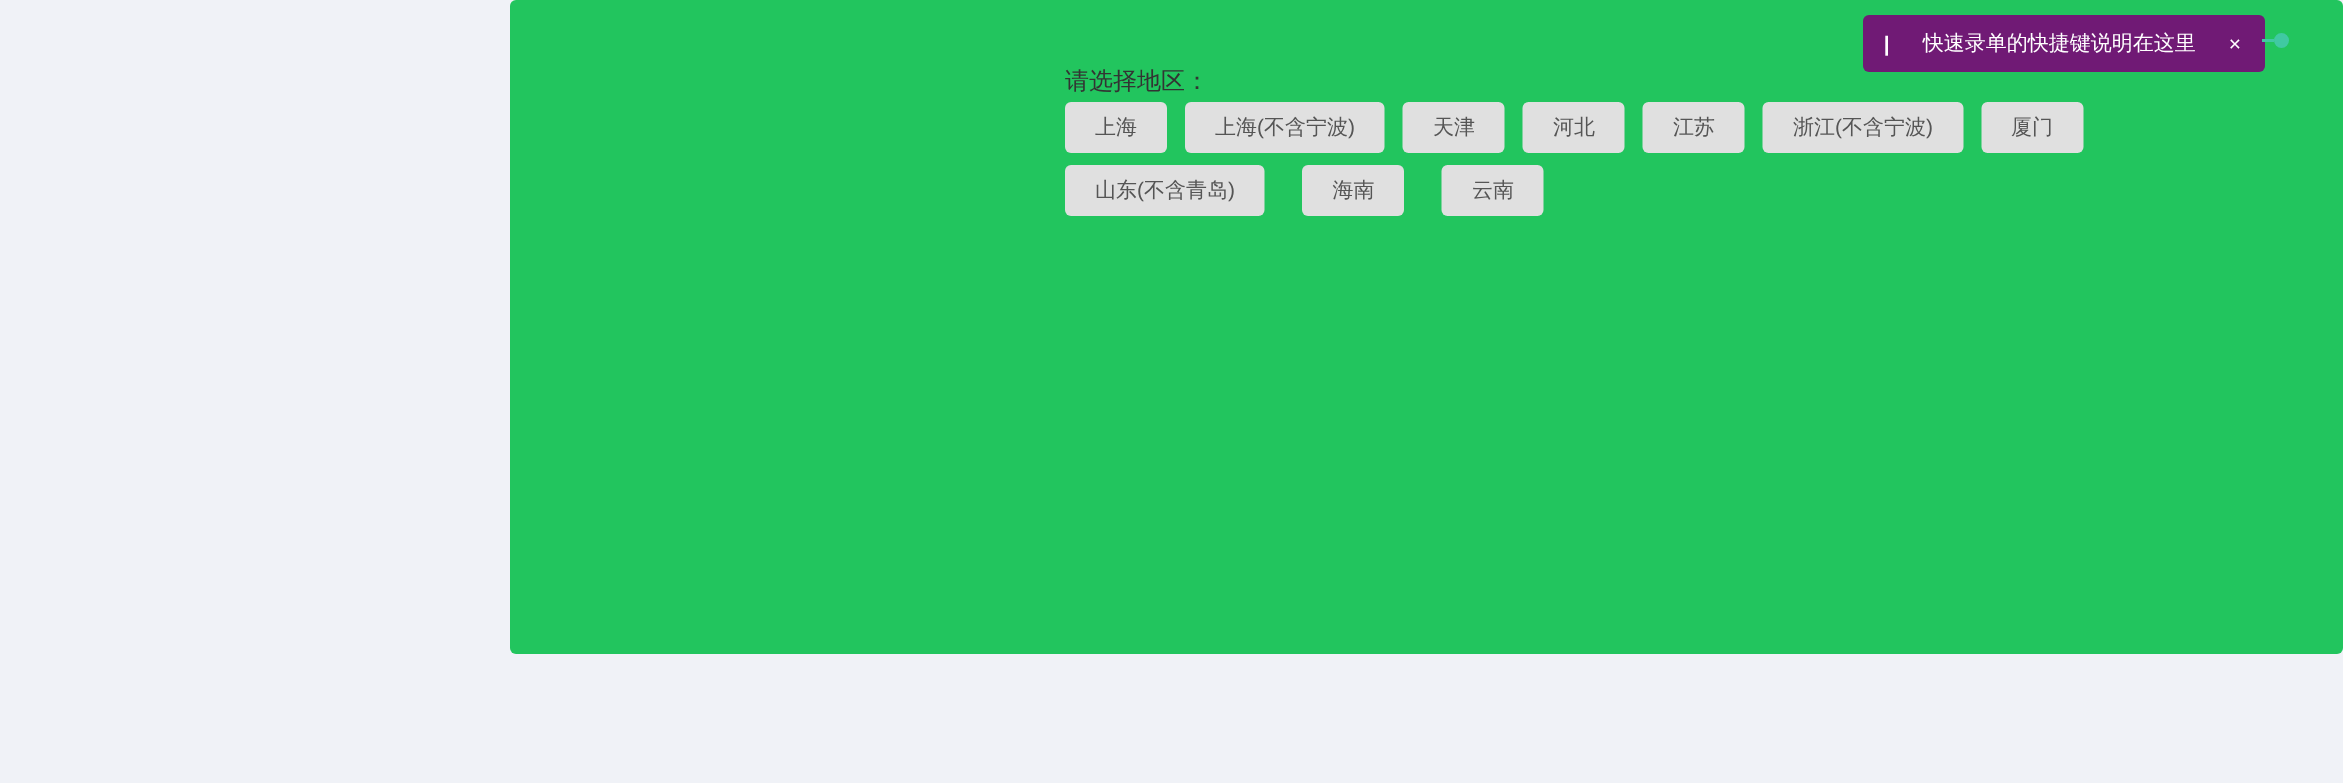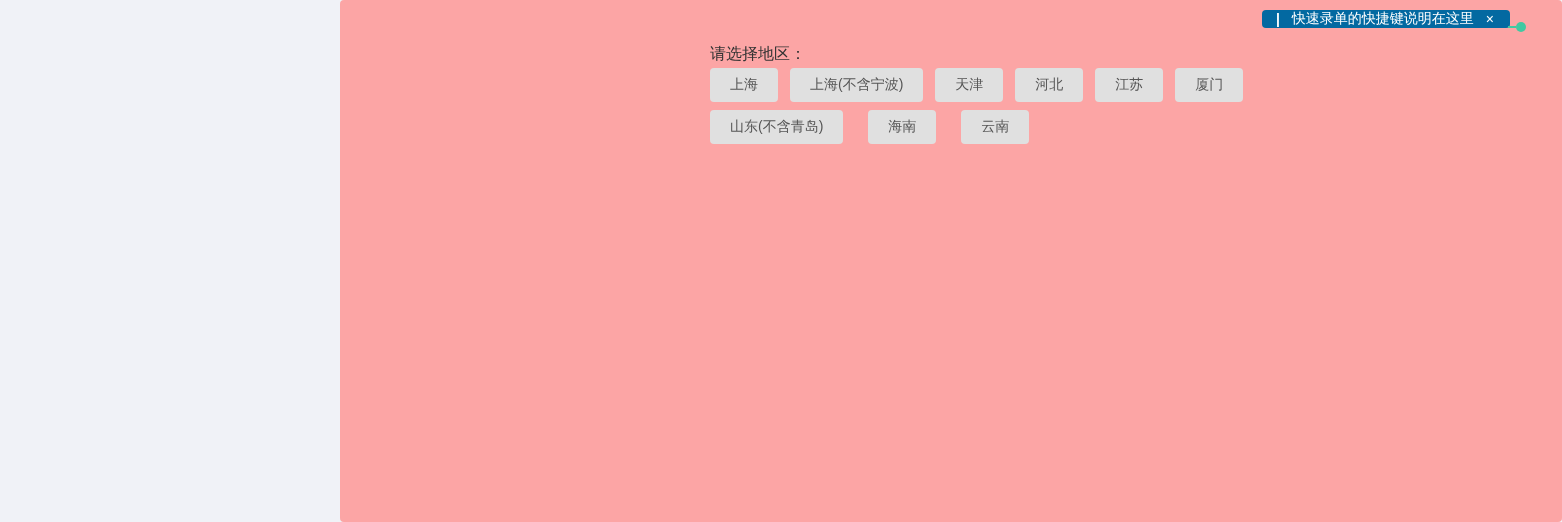--- a/index.html
+++ b/index.html
@@ -24,22 +24,22 @@
       width: 340px;
       height: 522px;
       background: #f0f2f7;
     }
 
     .main-content {
       position: absolute;
       left: 340px;
       top: 0;
       width: 1222px;
-      height: 522px;
-      background: #fca5a5;
+      height: 436px;
+      background: #22c55e;
       border-radius: 4px;
     }
 
     .page-label {
       position: absolute;
       top: 44px;
       left: 370px;
       font-size: 16px;
       color: #333;
       font-weight: normal;
@@ -73,28 +73,28 @@
       cursor: pointer;
       white-space: nowrap;
       font-family: 'Microsoft YaHei', '微软雅黑', sans-serif;
     }
 
     
     .tooltip-banner {
       position: absolute;
       top: 10px;
       right: 52px;
-      background: #0369a1;
+      background: #701a75;
       color: #ffffff;
       border-radius: 4px;
-      padding: 0 14px;
+      padding: 10px 14px;
       font-size: 14px;
       display: flex;
       align-items: center;
-      gap: 10px;
+      gap: 20px;
       white-space: nowrap;
     }
 
     .tooltip-banner::before {
       content: '|';
       font-weight: bold;
       margin-right: 2px;
     }
 
     .tooltip-close {
@@ -135,20 +135,21 @@
 
   <span class="page-label">请选择地区：</span>
 
   <div class="region-buttons-row1">
 
   <button class="region-btn">上海</button>
       <button class="region-btn">上海(不含宁波)</button>
       <button class="region-btn">天津</button>
       <button class="region-btn">河北</button>
       <button class="region-btn">江苏</button>
+      <button class="region-btn">浙江(不含宁波)</button>
       <button class="region-btn">厦门</button>
     </div>
 
   <div class="region-buttons-row2">
 
   <button class="region-btn">山东(不含青岛)</button>
       <button class="region-btn">海南</button>
       <button class="region-btn">云南</button>
     </div>
 

